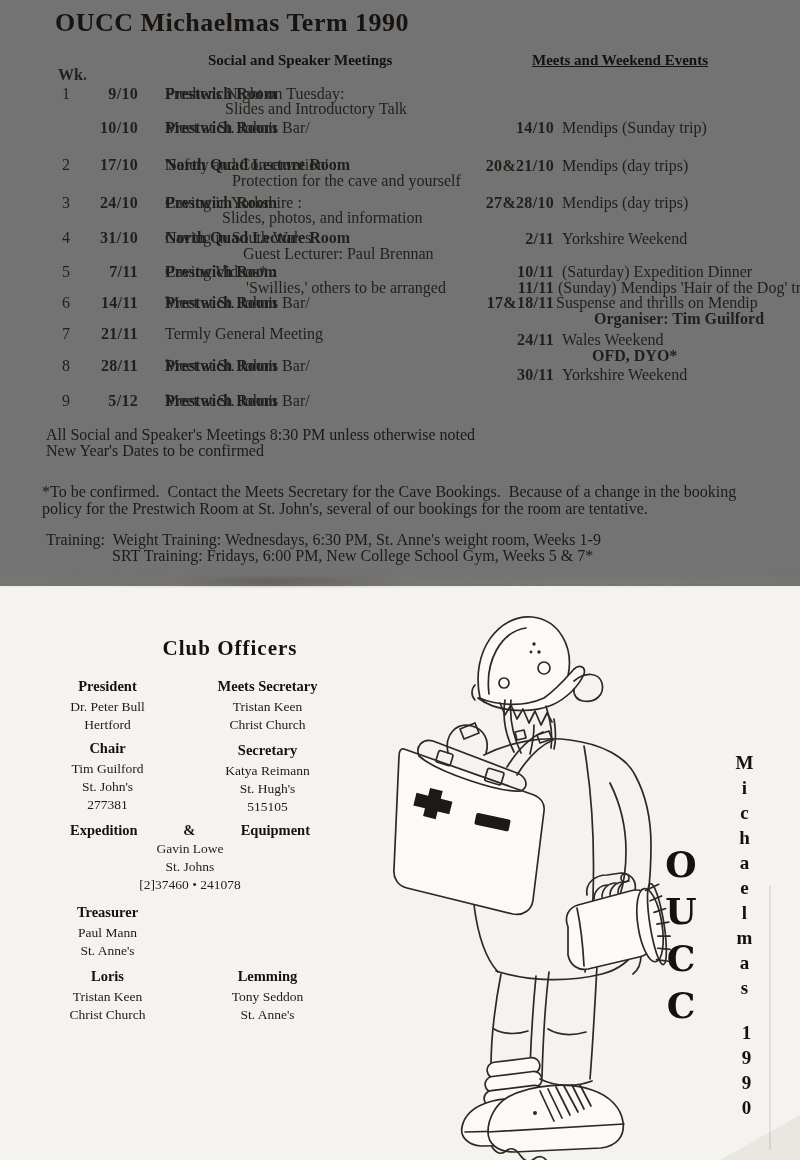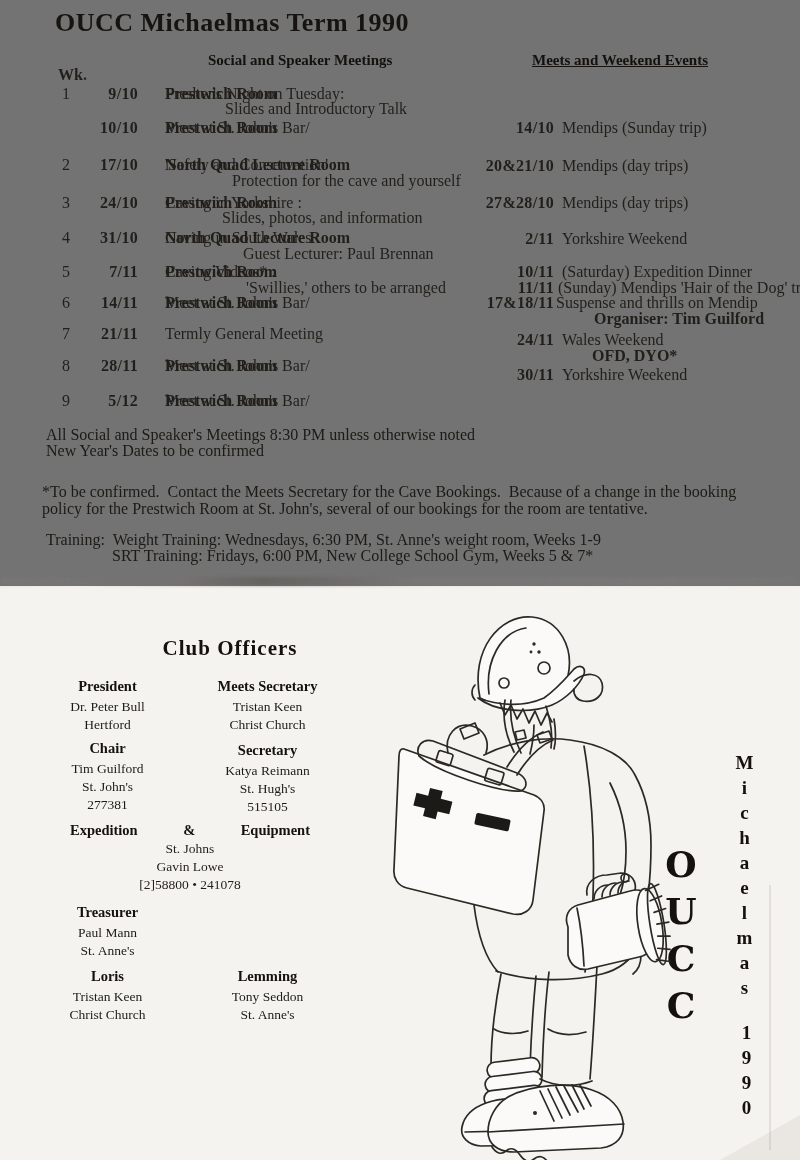--- a/index.html
+++ b/index.html
@@ -201,23 +201,23 @@
     <div class="l">St. Hugh's</div>
     <div class="l">515105</div>
   </div>
 
   <div class="exp-title">
     <span>Expedition</span>
     <span>&amp;</span>
     <span>Equipment</span>
   </div>
   <div class="exp-lines">
+    <div>Gavin Lowe</div>
     <div>St. Johns</div>
-    <div>Gavin Lowe</div>
-    <div>[2]58800 • 241078</div>
+    <div>[2]37460 • 241078</div>
   </div>
 
   <div class="off" style="left:30px;top:904px;width:155px;">
     <div class="t">Treasurer</div>
     <div class="l">Paul Mann</div>
     <div class="l">St. Anne's</div>
   </div>
   <div class="off" style="left:30px;top:968px;width:155px;">
     <div class="t">Loris</div>
     <div class="l">Tristan Keen</div>

